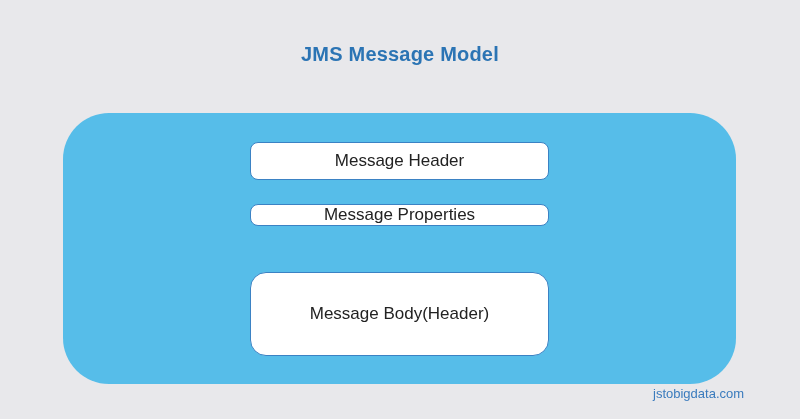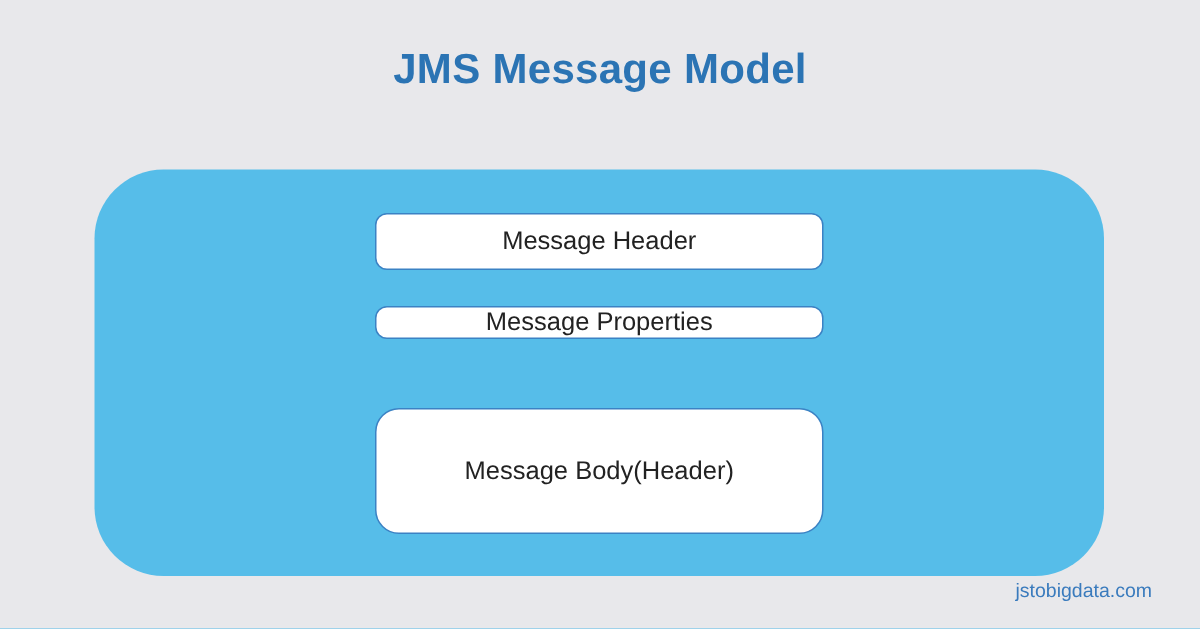--- a/index.html
+++ b/index.html
@@ -1,21 +1,21 @@
 <!DOCTYPE html>
 <html><head>
 <meta charset="utf-8">
 <style>
   html,body{margin:0;padding:0;}
   body{width:800px;height:419px;background:#e8e8eb;position:relative;overflow:hidden;font-family:"Liberation Sans",sans-serif;}
-  .title{position:absolute;left:0;width:800px;top:30px;text-align:center;font-size:28px;font-weight:bold;color:#2b74b4;letter-spacing:0.2px;}
+  .title{position:absolute;left:0;width:800px;top:43px;text-align:center;font-size:20px;font-weight:bold;color:#2b74b4;letter-spacing:0.2px;}
   .container{position:absolute;left:63px;top:113px;width:673px;height:271px;background:#56bde9;border-radius:46px;}
   .box{position:absolute;left:250px;width:299px;background:#fff;border:1.5px solid #3b82c4;border-radius:8px;box-sizing:border-box;display:flex;align-items:center;justify-content:center;text-align:center;font-size:17px;color:#222;line-height:16px;}
   .box.body{border-radius:16px;flex-direction:row;}
-  .footer{position:absolute;left:653px;top:386px;font-size:13px;color:#3a7bbd;margin-left:24px;}
+  .footer{position:absolute;left:653px;top:386px;font-size:13px;color:#3a7bbd;}
 </style>
 </head>
 <body>
 
 <div class="title">JMS Message Model</div>
 
 <div class="container"></div>
 
 <div class="box" style="top:142px;height:38px;">
   <span>Message Header</span>

